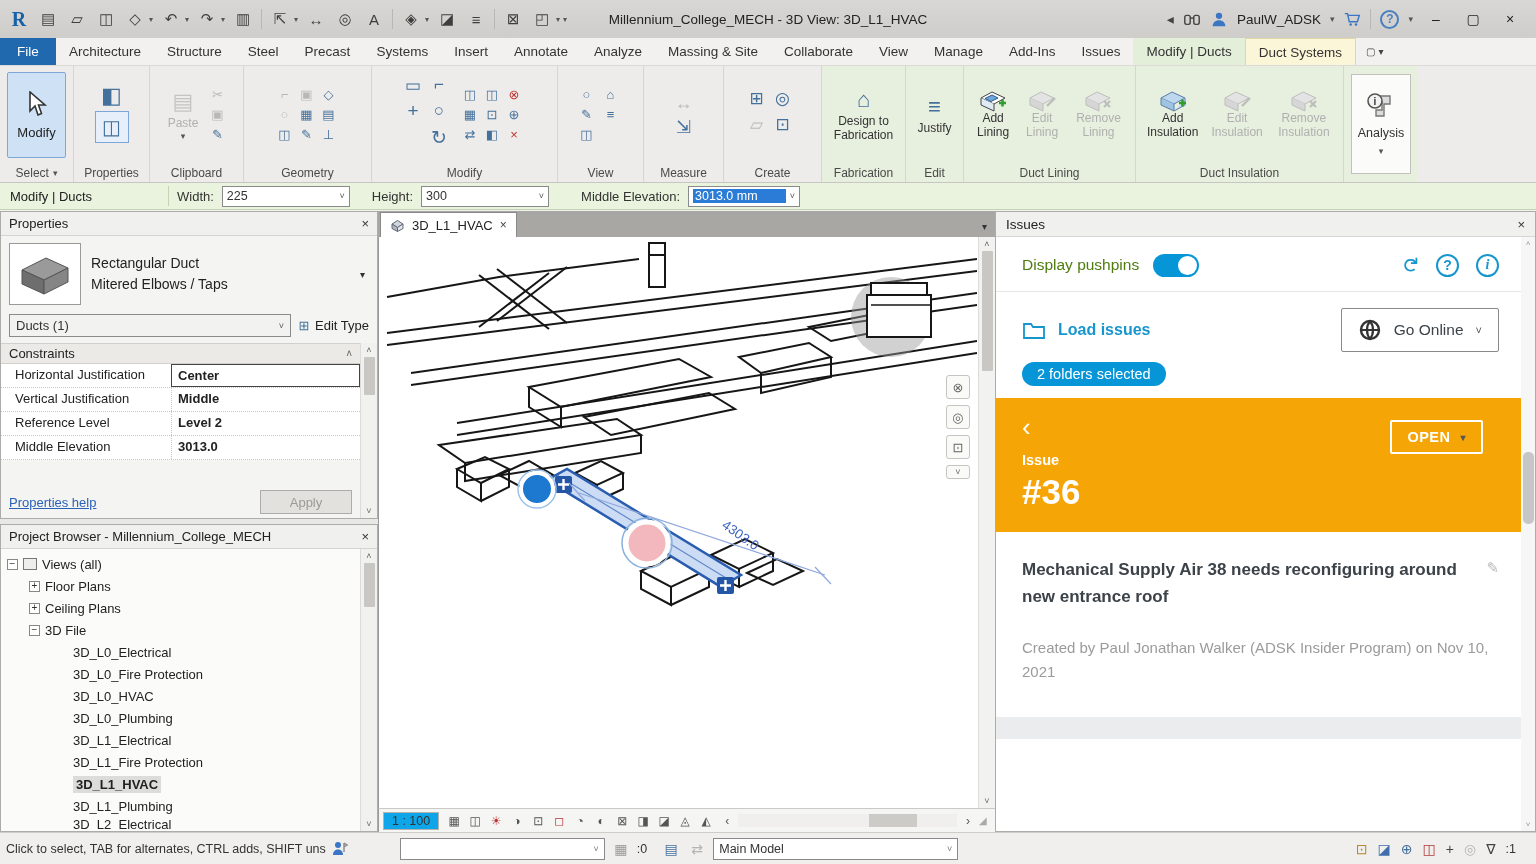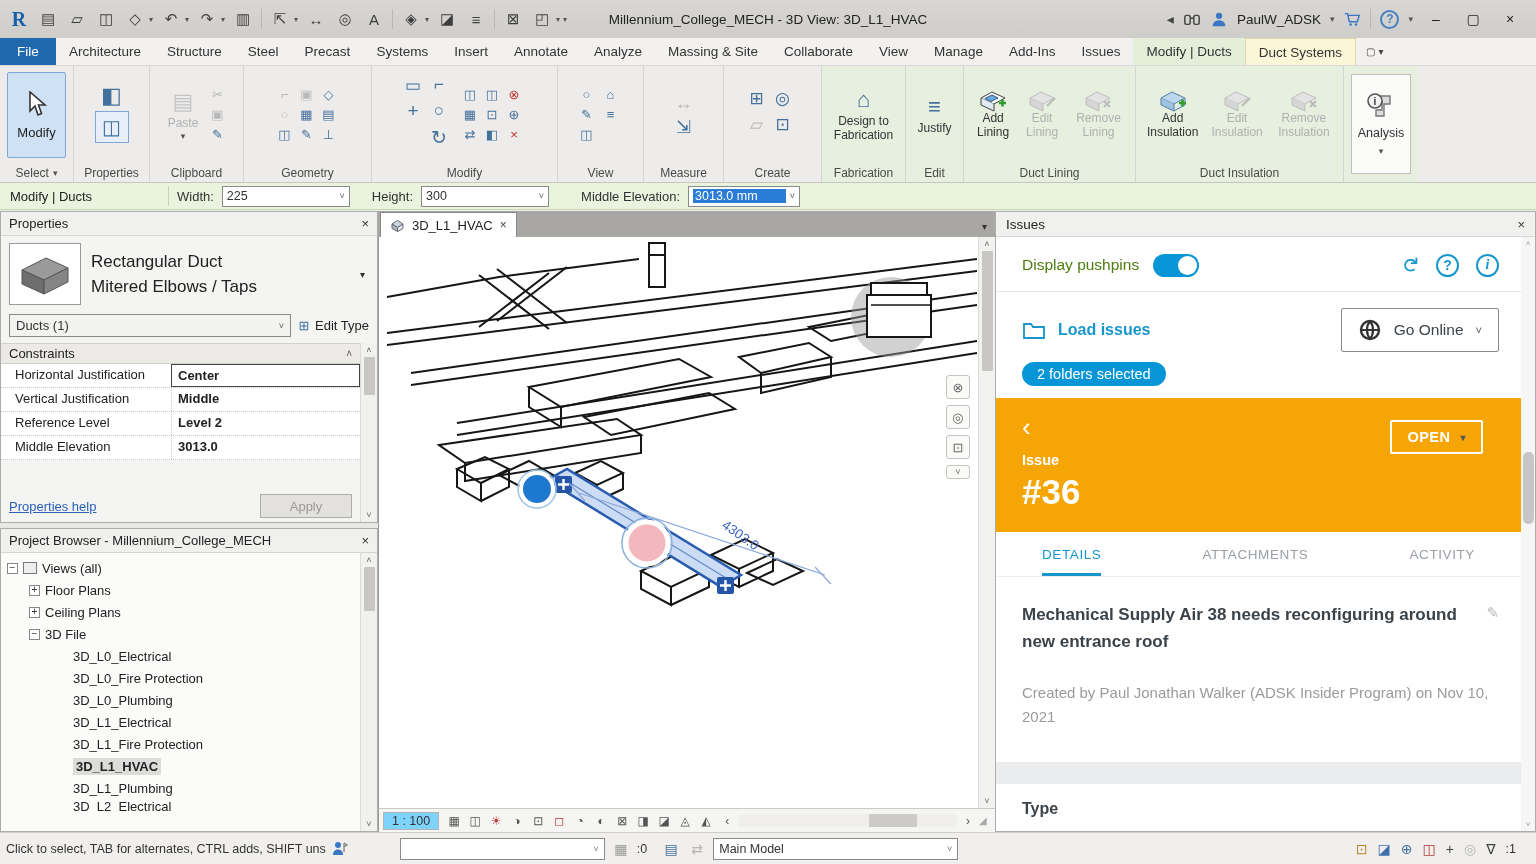--- a/index.html
+++ b/index.html
@@ -52,21 +52,21 @@
   .selval{background:#2b7cd6;color:#fff;padding:0 2px;}
   
   .leftcol{position:absolute;left:0;top:211px;width:378px;bottom:32px;display:flex;flex-direction:column;background:#e8e8e6;}
   .palette{border:1px solid #aeaca9;background:#f4f4f2;display:flex;flex-direction:column;}
   .props{height:312px;}
   .pbrowser{flex:1;margin-top:5px;background:#fbfbfa;}
   .palhdr{height:24px;display:flex;align-items:center;justify-content:space-between;padding:0 8px;font-size:13px;color:#222;background:#f0f0ee;border-bottom:1px solid #d6d4d1;}
   .palx{font-size:13px;color:#333;}
   .typesel{display:flex;align-items:center;gap:10px;padding:7px 8px;}
   .typeimg{width:72px;height:62px;background:#fff;border:1px solid #9a9a9a;display:flex;align-items:center;justify-content:center;}
-  .typetxt{flex:1;font-size:17px;color:#222;line-height:1.5;}
+  .typetxt{flex:1;font-size:14px;color:#222;line-height:1.5;}
   .typedd{font-size:10px;color:#333;padding-right:4px;}
   .selrow{display:flex;align-items:center;gap:6px;padding:2px 8px 6px 8px;}
   .selcombo{flex:1;height:23px;background:#f2f2f0;border:1px solid #8a8a8a;display:flex;align-items:center;padding:0 6px;font-size:13px;}
   .edittype{display:flex;align-items:center;gap:4px;font-size:13px;color:#222;}
   .sectionrow{display:flex;align-items:center;justify-content:space-between;background:#eceae7;border-top:1px solid #d2d0cc;border-bottom:1px solid #d2d0cc;padding:2px 8px;font-size:13px;color:#222;}
   .prow{display:flex;height:24px;border-bottom:1px dotted #c8c8c8;font-size:13px;align-items:stretch;background:#fff;}
   .pname{width:170px;padding:3px 2px 0 14px;color:#222;}
   .pval{flex:1;border-left:1px dotted #c8c8c8;padding:3px 4px 0 6px;color:#222;font-weight:bold;}
   .pval.focus{border:1px solid #444;}
   .propfoot{display:flex;align-items:center;justify-content:space-between;padding:4px 8px;}
@@ -84,21 +84,21 @@
   
   .canvascol{position:absolute;left:378px;top:211px;width:617px;bottom:32px;display:flex;flex-direction:column;}
   .vtabstrip{height:26px;background:#a9a7a3;display:flex;align-items:flex-end;}
   .vtab{height:25px;background:#fff;display:flex;align-items:center;gap:7px;padding:0 9px;border:1px solid #8a8a8a;border-bottom:none;font-size:13px;color:#222;margin-left:2px;}
   .vtabdd{margin-left:auto;color:#333;font-size:10px;padding:0 8px 5px 0;}
   .canvas{flex:1;position:relative;background:#fff;border-left:1px solid #9a9a9a;overflow:hidden;}
   .cscroll{position:absolute;right:0;top:0;bottom:0;width:17px;background:#f2f2f0;border-left:1px solid #dcdcda;display:flex;flex-direction:column;align-items:center;justify-content:space-between;font-size:9px;color:#666;padding:2px 0;}
   .navstack{position:absolute;right:24px;top:138px;width:26px;display:flex;flex-direction:column;gap:6px;align-items:center;}
   .navbtn{width:24px;height:24px;background:#fafaf8;border:1px solid #c6c4c0;border-radius:3px;display:flex;align-items:center;justify-content:center;font-size:13px;color:#666;}
   .viewctl{height:24px;background:#f5f5f3;border-top:1px solid #c9c9c6;border-left:1px solid #9a9a9a;display:flex;align-items:center;gap:1px;padding:0 4px;font-size:12px;}
-  .scalebox{border:1px solid #b5b3b0;background:#7dd3fc;padding:1px 8px;margin-right:4px;font-size:12.5px;}
+  .scalebox{border:1px solid #b5b3b0;background:#0ea5e9;padding:1px 8px;margin-right:4px;font-size:12.5px;}
   .vc{width:20px;height:19px;display:flex;align-items:center;justify-content:center;font-size:12px;color:#555;}
   .vc.red{color:#b33;}
   .hsb{flex:1;display:flex;align-items:center;height:100%;}
   .hsb .tk{flex:1;height:13px;background:#f0efed;}
   .hsb .hthumb{width:48px;height:13px;background:#cdcbc8;}
   .grip{width:12px;height:12px;color:#aaa;font-size:10px;}
   
   .issues{position:absolute;left:995px;top:211px;right:0;bottom:32px;background:#fff;border:1px solid #aeaca9;display:flex;flex-direction:column;}
   .isshdr{height:25px;background:#f0f0ee;display:flex;align-items:center;justify-content:space-between;padding:0 10px;font-size:13.5px;color:#222;border-bottom:1px solid #d8d6d3;}
   .issbody{flex:1;position:relative;overflow:hidden;}
@@ -569,20 +569,23 @@
         </div>
       <div class="trow ind1">
           <span class="exp">−</span>
           <span class="tl">3D File</span>
         </div>
       <div class="trow ind3">
           <span class="tl">3D_L0_Electrical</span>
         </div>
       <div class="trow ind3">
           <span class="tl">3D_L0_Fire Protection</span>
+        </div>
+      <div class="trow ind3">
+          <span class="tl">3D_L0_HVAC</span>
         </div>
       <div class="trow ind3">
           <span class="tl">3D_L0_Plumbing</span>
         </div>
       <div class="trow ind3">
           <span class="tl">3D_L1_Electrical</span>
         </div>
       <div class="trow ind3">
           <span class="tl">3D_L1_Fire Protection</span>
         </div>
@@ -775,34 +778,28 @@
       <div class="isscard">
         <span class="backarrow">‹</span>
         <div class="openbtn">
           <span>OPEN</span>
           <span class="dd">▾</span>
         </div>
         <div class="isslabel">Issue</div>
         <div class="issnum">#36</div>
       </div>
 
-      <div class="isstabs">
-        <span class="itab active">DETAILS</span>
-        <span class="itab">ATTACHMENTS</span>
-        <span class="itab">ACTIVITY</span>
-      </div>
 
       <div class="isscontent">
         <div class="ititlerow">
           <span class="ititle">Mechanical Supply Air 38 needs reconfiguring around new entrance roof</span>
           <span class="pencil">✎</span>
         </div>
         <div class="icreated">Created by Paul Jonathan Walker (ADSK Insider Program) on Nov 10, 2021</div>
         <div class="issdivider"></div>
-        <div class="itype">Type</div>
       </div>
     </div>
     <div class="isscroll">
       <span>˄</span>
       <span>˅</span>
     </div>
     <div class="issthumb"></div>
   </div>
 </div>
 

